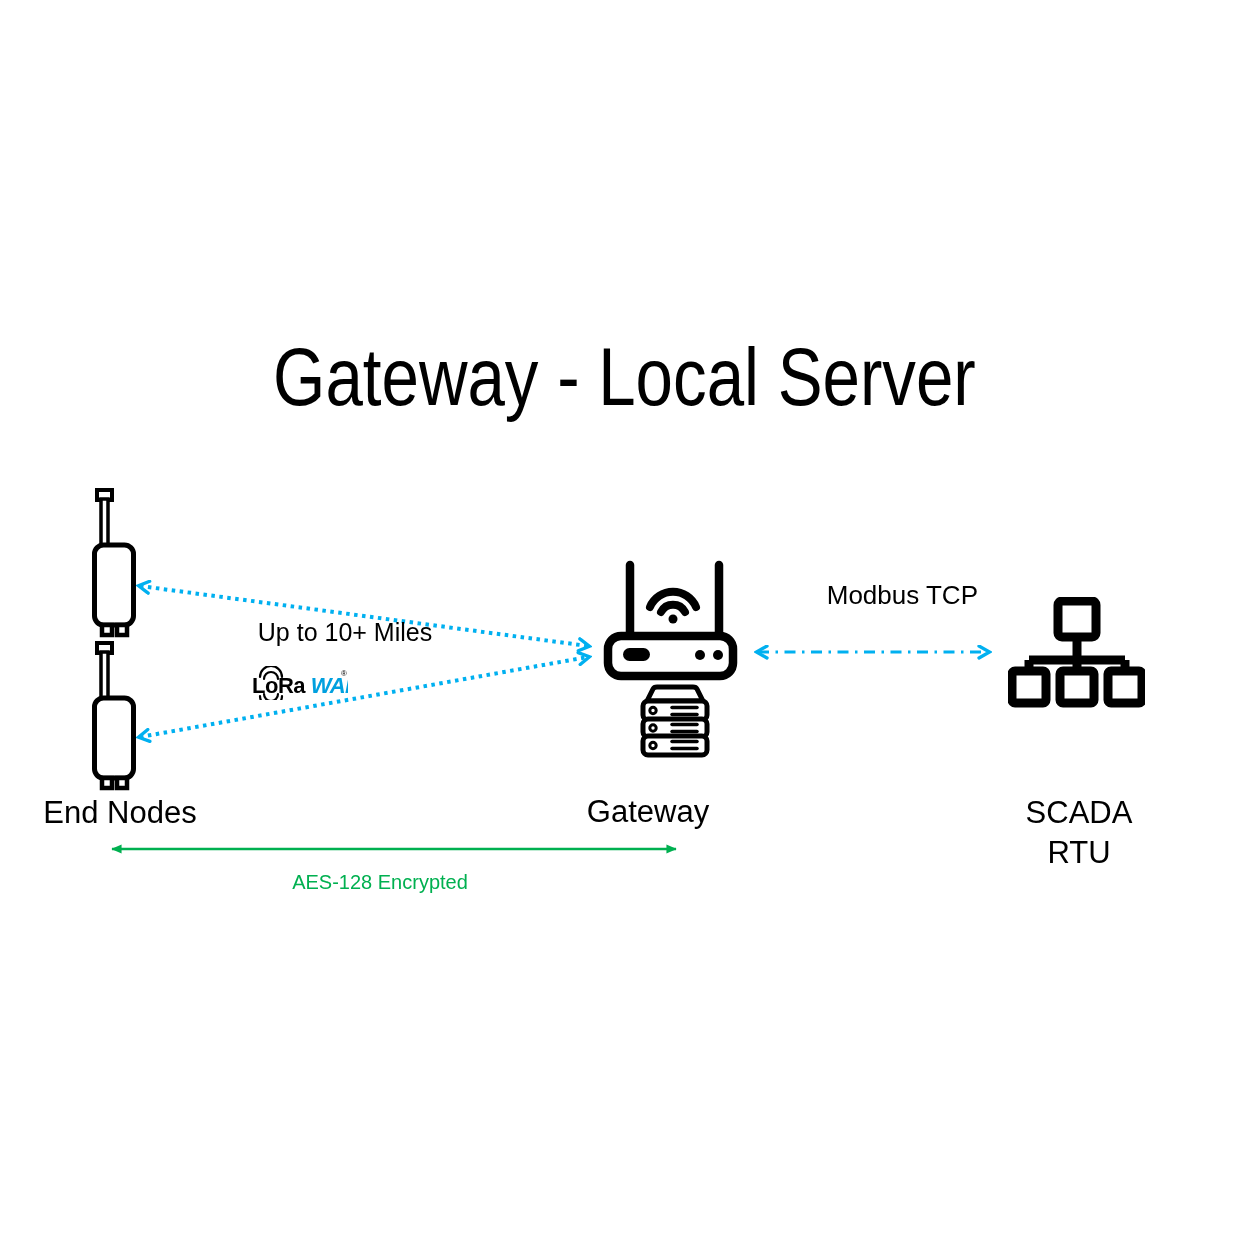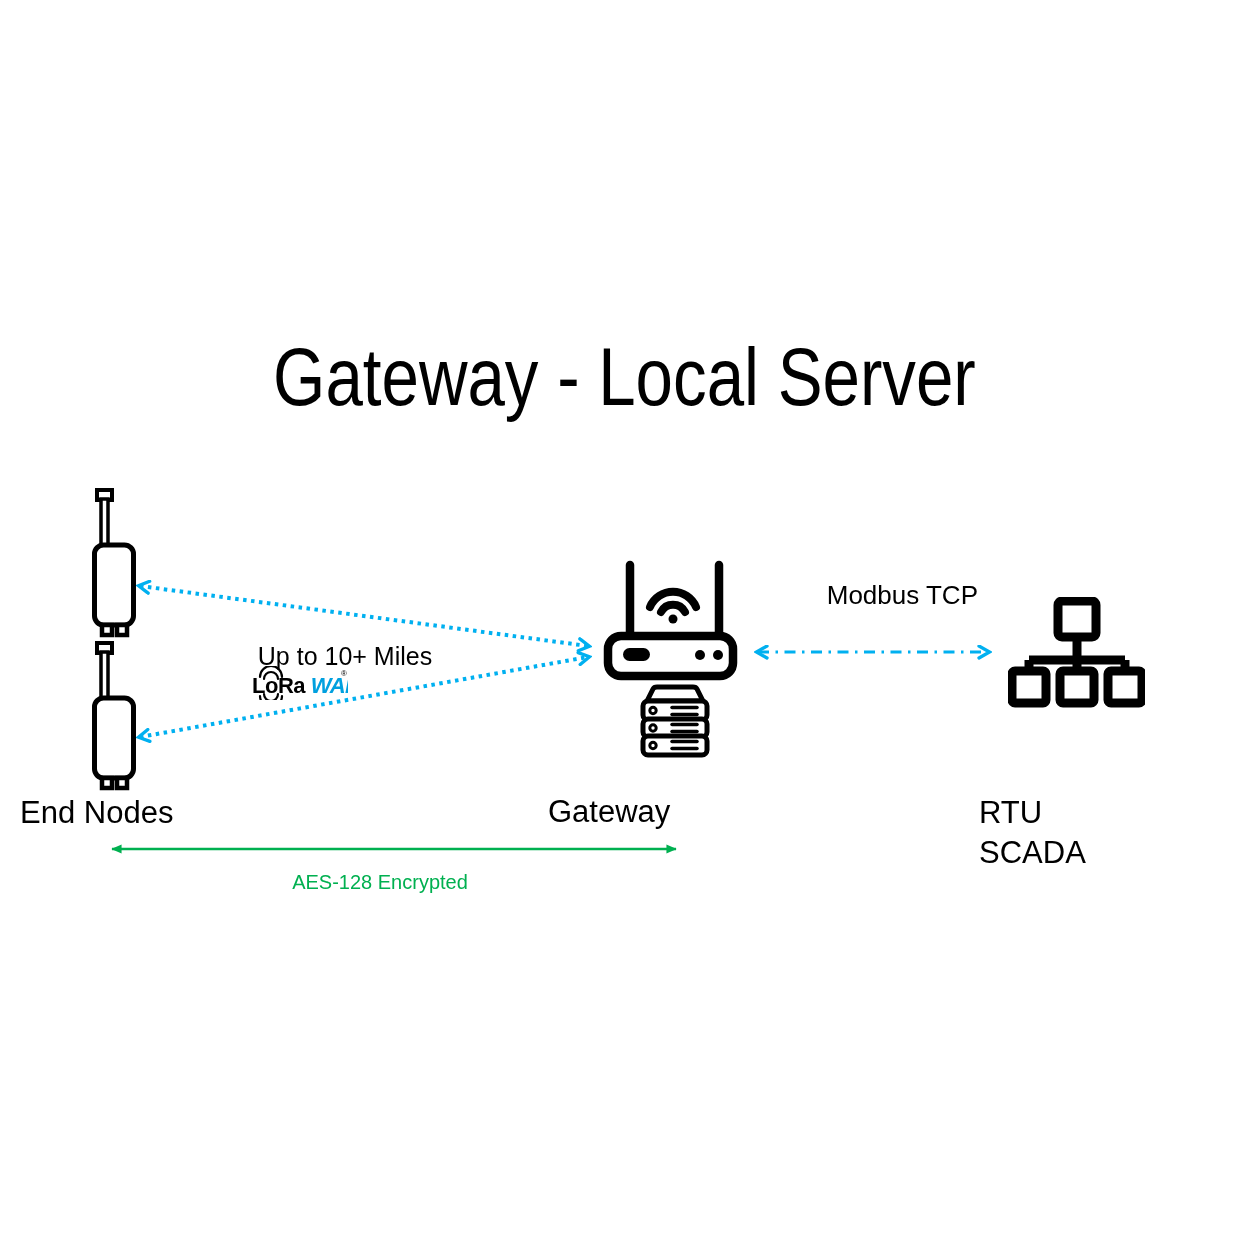--- a/index.html
+++ b/index.html
@@ -2,21 +2,21 @@
 <html style="--accent-cyan: #00B0F0; --accent-green: #00B050; --lorawan-blue: #00A0DF; --icon-black: #000000;"><head>
 <meta charset="utf-8">
 <style>
   html,body{margin:0;padding:0;background:#fff;}
   .canvas{position:relative;width:1145px;height:1248px;background:#ffffff;
           font-family:"Liberation Sans",sans-serif;overflow:hidden;color:#000;}
   .abs{position:absolute;}
   .title{top:334px;left:0;width:1248px;text-align:center;font-size:82px;
          line-height:86px;font-weight:300;white-space:nowrap;}
   .title-inner{display:inline-block;transform:scaleX(0.82);transform-origin:50% 50%;}
-  .lbl{font-size:31px;line-height:40px;white-space:nowrap;}
+  .lbl{font-size:31px;line-height:40px;text-align:center;white-space:nowrap;}
   .small{font-size:25px;line-height:32px;text-align:center;white-space:nowrap;}
   .modbus{top:579px;left:778px;width:200px;font-size:26px;line-height:33px;
           text-align:right;white-space:nowrap;}
   .green-text{color:var(--accent-green,#00B050);font-size:20px;}
   .overlay{position:absolute;left:0;top:0;width:1248px;height:1248px;}
   .dotted{stroke:var(--accent-cyan,#00B0F0);stroke-width:4;stroke-dasharray:3.5 4.5;fill:none;}
   .dashdot{stroke:var(--accent-cyan,#00B0F0);stroke-width:3.2;stroke-dasharray:11 6.5 2.5 6.5;fill:none;}
   .greenline{stroke:var(--accent-green,#00B050);stroke-width:2.6;fill:none;}
   .chev{stroke:var(--accent-cyan,#00B0F0);stroke-width:2.2;fill:none;
         stroke-linecap:round;stroke-linejoin:miter;}
@@ -60,21 +60,21 @@
   </svg>
 
   <svg class="abs" style="left:92px;top:641px" width="46" height="150" viewBox="0 0 46 150" xmlns="http://www.w3.org/2000/svg">
     <rect class="ink" x="5" y="2" width="15" height="10" stroke-width="4"></rect>
     <rect class="ink" x="9" y="11" width="7" height="48" stroke-width="3.5"></rect>
     <rect class="ink" x="2.5" y="57" width="39" height="80" rx="9" stroke-width="5"></rect>
     <rect class="ink" x="10" y="137" width="10" height="10" stroke-width="4.5"></rect>
     <rect class="ink" x="25" y="137" width="10" height="10" stroke-width="4.5"></rect>
   </svg>
 
-  <div class="abs small" style="left:235px;top:640px;width:220px">Up to 10+ Miles</div>
+  <div class="abs small" style="left:235px;top:616px;width:220px">Up to 10+ Miles</div>
   <svg class="abs" style="left:252px;top:666px" width="96" height="34" viewBox="0 0 96 34" xmlns="http://www.w3.org/2000/svg">
     <g stroke="#000" stroke-width="2.2" fill="none" stroke-linecap="round">
       <path d="M8,11 A11,11 0 0 1 30,11"></path>
       <path d="M12,13 A7,7 0 0 1 26,13"></path>
       <path d="M8,30 A11,11 0 0 0 30,30"></path>
       <path d="M12,28 A7,7 0 0 0 26,28"></path>
     </g>
     <text class="logo-text" x="0" y="27">
       <tspan>LoRa</tspan>
       <tspan class="wan">WAN</tspan>
@@ -129,19 +129,19 @@
     <rect class="ink" x="100" y="74" width="34" height="32" rx="3" stroke-width="9"></rect>
   </svg>
 
   <div class="abs modbus">
     <div>Modbus TCP</div>
   </div>
 
   <div class="abs lbl" style="left:20px;top:793px;width:200px">End Nodes</div>
   <div class="abs lbl" style="left:548px;top:792px;width:200px">Gateway</div>
   <div class="abs lbl" style="left:979px;top:793px;width:200px">
+    <div>SCADA</div>
     <div>RTU</div>
-    <div>SCADA</div>
   </div>
 
   <div class="abs small green-text" style="left:230px;top:866px;width:300px">AES-128 Encrypted</div>
 
 </div>
 
 </body></html>

